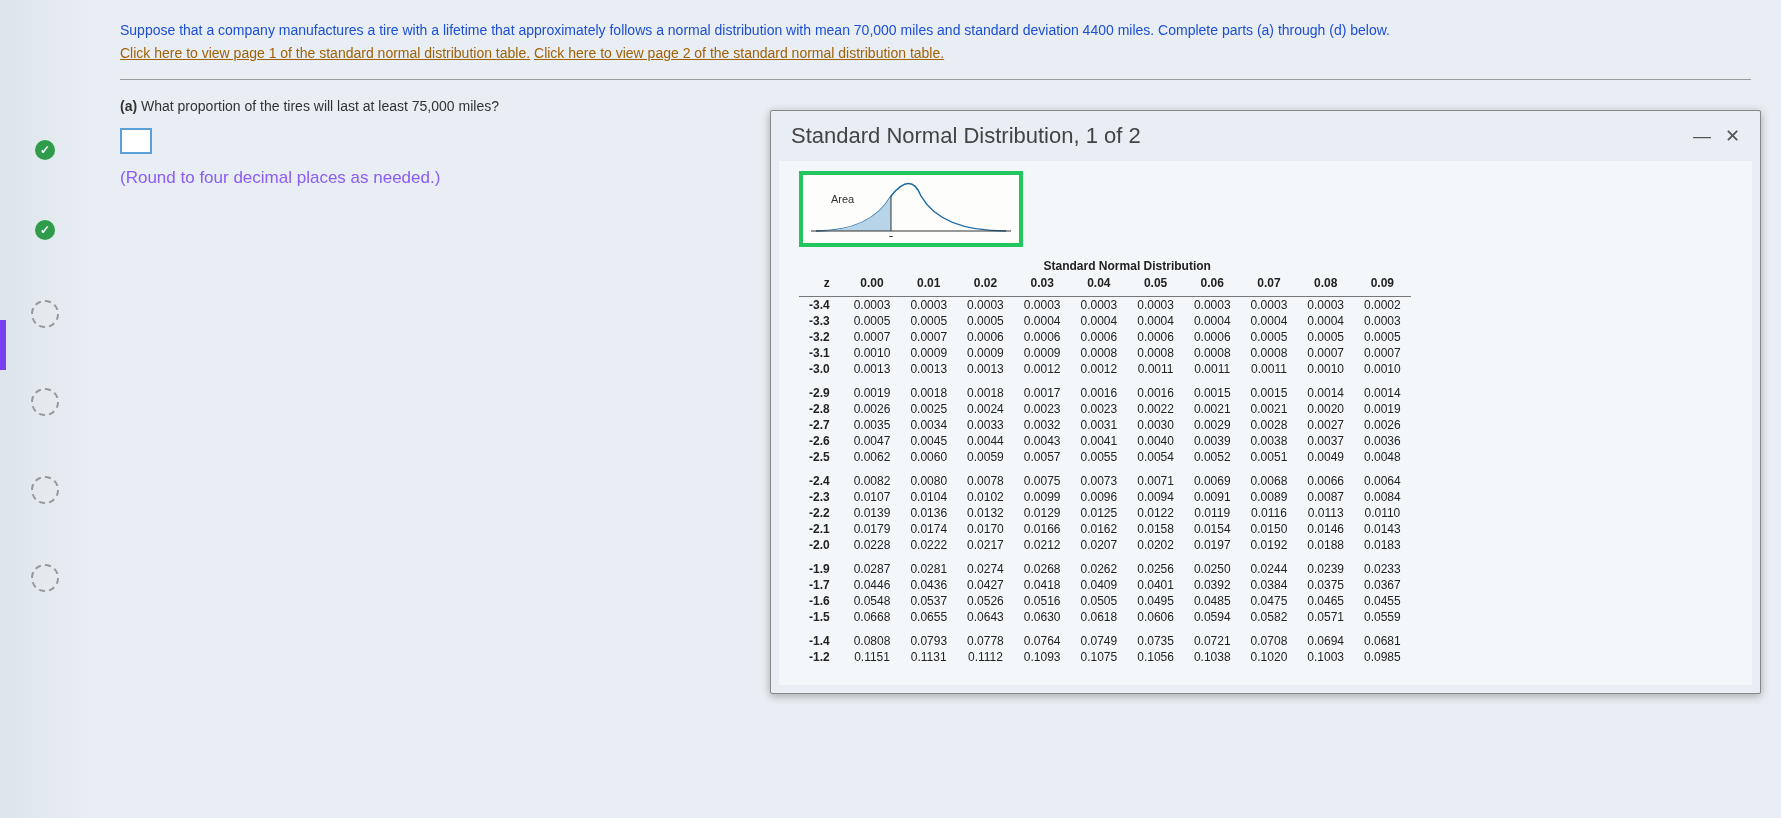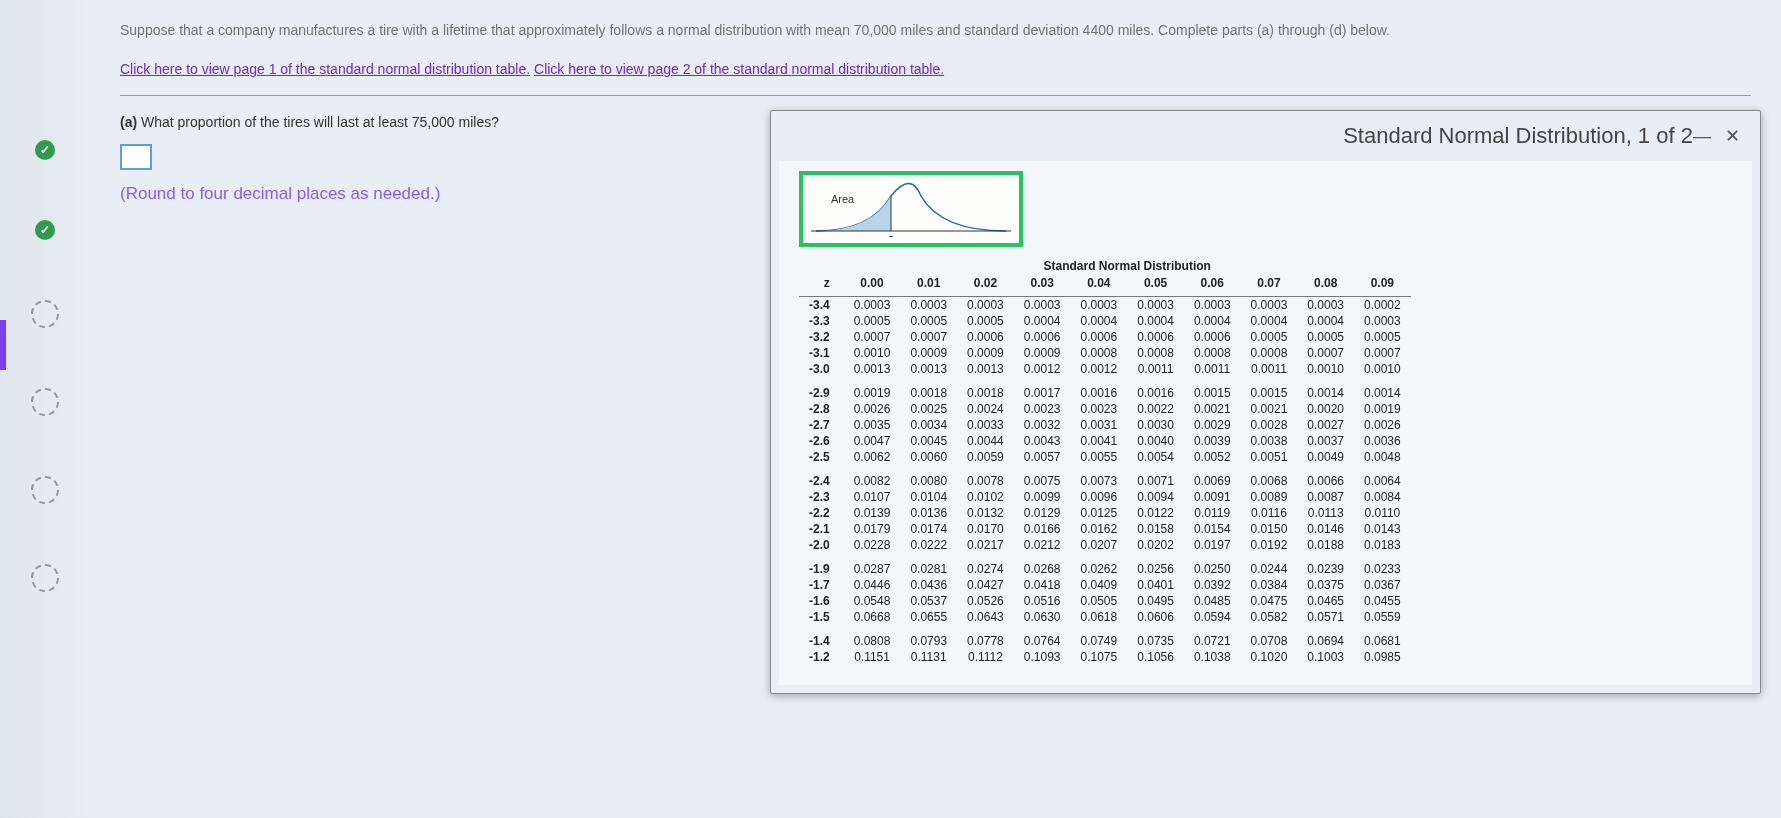--- a/index.html
+++ b/index.html
@@ -2,31 +2,31 @@
 <html><head>
 <meta charset="utf-8">
 <style>
 body{margin:0;font-family:Arial,sans-serif;background:#e8eef3;color:#333;font-size:14px}
 .container{display:flex;min-height:818px}
 .sidebar{width:90px;background:linear-gradient(to right,#dde5ec,#e8eef3);padding-top:140px;display:flex;flex-direction:column;align-items:center;gap:60px}
 .status-dot{width:20px;height:20px;border-radius:50%;background:#2e9c4a;display:flex;align-items:center;justify-content:center;color:#fff;font-size:12px;font-weight:bold}
 .progress-dot{width:24px;height:24px;border-radius:50%;border:2px dashed #999;background:transparent}
 .sidebar-active{position:absolute;left:0;top:320px;width:6px;height:50px;background:#7b3ff2}
 .main{flex:1;padding:20px 30px;position:relative}
-.problem-text{color:#737373;line-height:1.5;margin-bottom:20px}
-.link{color:#6d28d9;text-decoration:underline;cursor:pointer}
+.problem-text{color:#1d4ed8;line-height:1.5;margin-bottom:4px}
+.link{color:#a16207;text-decoration:underline;cursor:pointer}
 .divider{border:none;border-top:1px solid #999;margin:18px 0}
 .left-panel{width:540px}
 .part-label{color:#333;margin-bottom:12px}
 .part-label b{font-weight:bold}
 .input-row{display:flex;align-items:center;gap:8px;margin:14px 0}
 .answer-box{width:28px;height:22px;border:2px solid #5aa0d8;background:#fff}
 .sub-text{color:#8b5cf6;font-size:17px}
 .popup{position:absolute;top:110px;left:680px;right:20px;background:#e8eef3;border:1px solid #888;border-radius:2px;box-shadow:0 2px 8px rgba(0,0,0,.3)}
-.popup-header{display:flex;justify-content:flex-end;align-items:center;padding:12px 20px;font-size:22px;color:#444;font-weight:400}
+.popup-header{display:flex;justify-content:space-between;align-items:center;padding:12px 20px;font-size:22px;color:#444;font-weight:400}
 .popup-controls{display:flex;gap:14px;align-items:center}
 .popup-controls span{cursor:pointer;font-size:18px;color:#555}
 .popup-body{padding:10px 20px 20px;background:#f4f7fa;margin:0 8px 8px;overflow:auto;max-height:560px;position:relative}
 .curve-box{border:4px solid #22c55e;padding:6px 8px;display:inline-block;background:#fdfdfb;margin-bottom:8px}
 .curve-box svg{display:block}
 .area-label{font-size:11px;position:absolute;top:18px;left:28px;color:#333}
 .z-table{border-collapse:collapse;font-size:12px;color:#222}
 .z-table th,.z-table td{padding:1px 10px;text-align:center;font-weight:normal}
 .z-table .hdr th{font-weight:bold;padding-bottom:4px}
 .z-table .caption{font-weight:bold;padding-bottom:2px}

